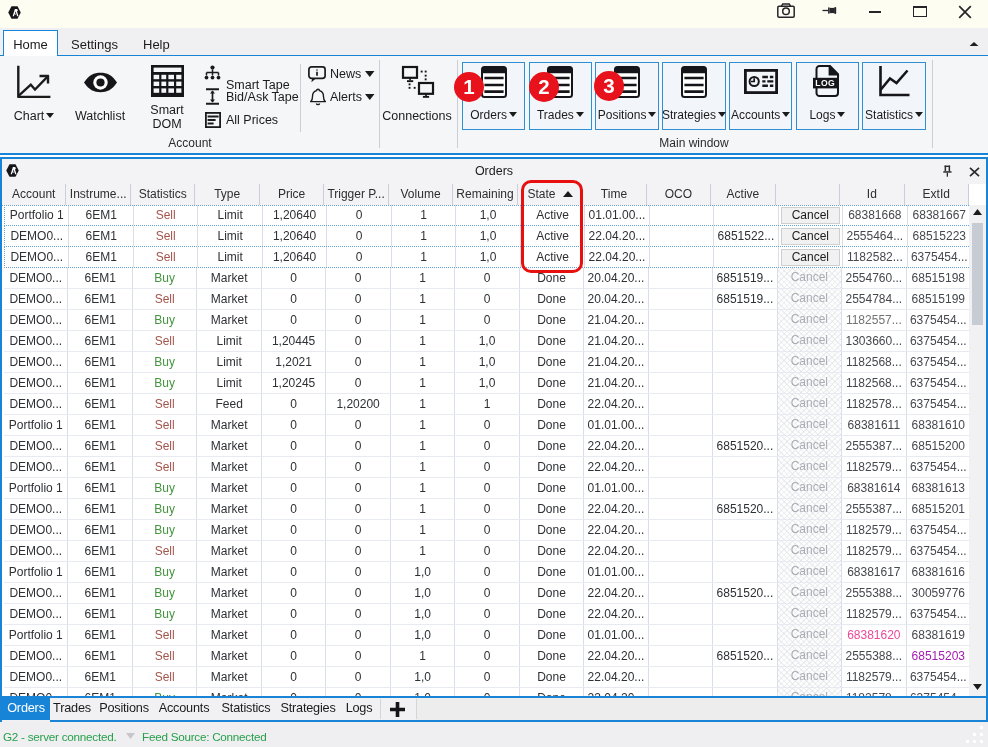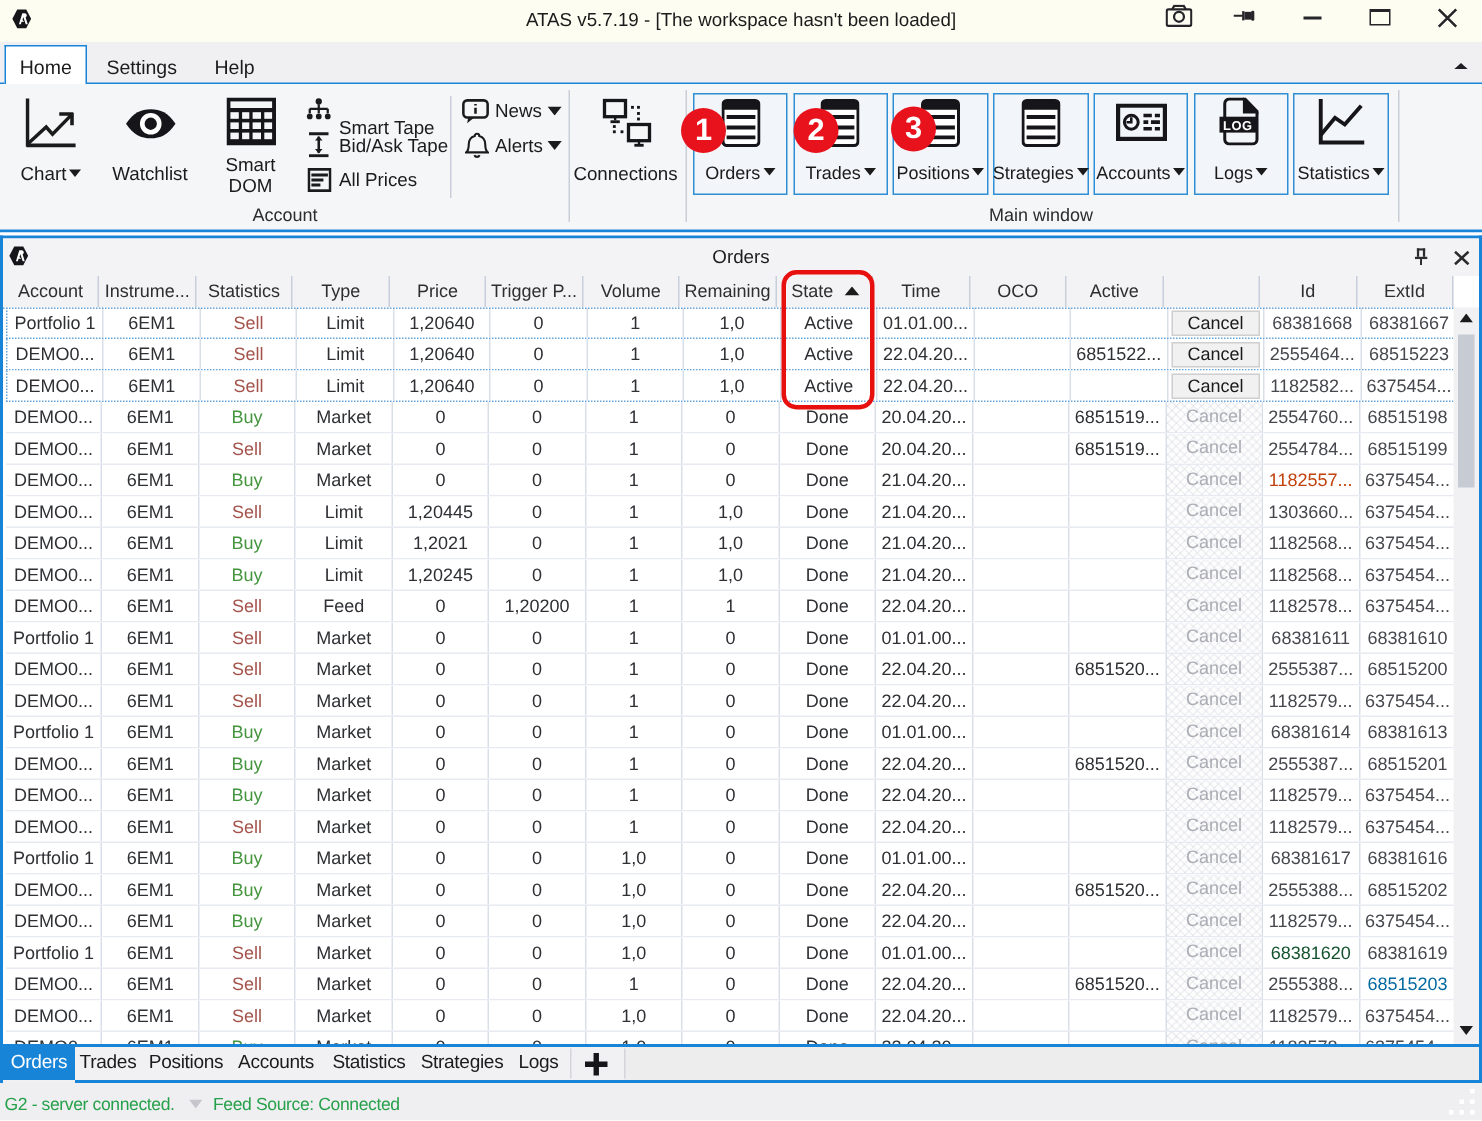--- a/index.html
+++ b/index.html
@@ -43,21 +43,20 @@
 #btabs { left:0; top:696px; width:988px; height:26px; background:#f1f1f3; border-top:2px solid #1884d8; border-bottom:2px solid #1884d8; border-left:2px solid #1884d8; border-right:2px solid #1884d8; }
 .btab { position:absolute; top:698px; height:22px; line-height:21px; font-size:12.7px; letter-spacing:-0.2px; color:#1b1b1b; text-align:center; z-index:6; }
 #btgray { left:416px; top:698px; width:570px; height:22px; background:#ededee; z-index:5; }
 
 #status { left:0; top:722px; width:988px; height:25px; background:#efeff2; }
 .green { position:absolute; top:729.5px; font-size:11.7px; letter-spacing:-0.25px; color:#27a04a; }
 #redrect { left:520.5px; top:179.5px; width:62px; height:93px; border:3.8px solid #e8100e; border-radius:10px; z-index:25; }
 </style></head><body>
 <div id="w">
 <div class="abs" id="titlebar"></div>
-<div class="abs" id="title">ATAS v5.7.19 - [The workspace hasn't been loaded]</div>
 <svg style="position:absolute;left:7px;top:4.5px" width="15" height="15" viewBox="0 0 24 24">
 <path d="M7.2 2h9.6L22 12l-5.2 10H7.2L2 12Z" fill="#16161a"></path>
 <path d="M12.6 6.2 9.0 17.8h2.1l.7-2.6h2.9l-1.9-1.9.9-3.1 2.5 7.6h2.2L14.8 6.2Z" fill="#fff"></path>
 <path d="M14.7 6.2c1.6 0 2.6 1 2.6 2.3 0 1.5-1.2 2.3-2.6 2.4l-.8-2.4z" fill="#fff"></path>
 </svg>
 <svg style="position:absolute;left:777px;top:2.5px" width="18" height="15" viewBox="0 0 18 15">
 <rect x="0.8" y="3.2" width="16.4" height="11" rx="1.2" fill="none" stroke="#25252a" stroke-width="1.5"></rect>
 <path d="M4.5 3.2 5.8 0.9h6.4L13.5 3.2" fill="none" stroke="#25252a" stroke-width="1.5"></path>
 <circle cx="9" cy="8.2" r="3.3" fill="none" stroke="#25252a" stroke-width="1.5"></circle>
 </svg>
@@ -368,21 +367,21 @@
         <div class="c" style="color:#2e3034">0</div>
         <div class="c" style="color:#2e3034">1</div>
         <div class="c" style="color:#2e3034">0</div>
         <div class="c" style="color:#2e3034">Done</div>
         <div class="c" style="color:#2e3034">21.04.20...</div>
         <div class="c" style="color:#2e3034">&nbsp;</div>
         <div class="c" style="color:#2e3034">&nbsp;</div>
         <div class="c">
           <div class="cb dis">Cancel</div>
         </div>
-        <div class="c" style="color:#c2410c">1182557...</div>
+        <div class="c" style="color:#737373">1182557...</div>
         <div class="c" style="color:#46484e">6375454...</div>
       </div>
 <div class="row" style="top:126px">
         <div class="c" style="color:#2e3034">DEMO0...</div>
         <div class="c" style="color:#2e3034">6EM1</div>
         <div class="c" style="color:#a4544c">Sell</div>
         <div class="c" style="color:#2e3034">Limit</div>
         <div class="c" style="color:#2e3034">1,20445</div>
         <div class="c" style="color:#2e3034">0</div>
         <div class="c" style="color:#2e3034">1</div>
@@ -616,21 +615,21 @@
         <div class="c" style="color:#2e3034">1,0</div>
         <div class="c" style="color:#2e3034">0</div>
         <div class="c" style="color:#2e3034">Done</div>
         <div class="c" style="color:#2e3034">22.04.20...</div>
         <div class="c" style="color:#2e3034">&nbsp;</div>
         <div class="c" style="color:#2e3034">6851520...</div>
         <div class="c">
           <div class="cb dis">Cancel</div>
         </div>
         <div class="c" style="color:#46484e">2555388...</div>
-        <div class="c" style="color:#46484e">68515202</div>
+        <div class="c" style="color:#46484e">30059776</div>
       </div>
 <div class="row" style="top:399px">
         <div class="c" style="color:#2e3034">DEMO0...</div>
         <div class="c" style="color:#2e3034">6EM1</div>
         <div class="c" style="color:#44953e">Buy</div>
         <div class="c" style="color:#2e3034">Market</div>
         <div class="c" style="color:#2e3034">0</div>
         <div class="c" style="color:#2e3034">0</div>
         <div class="c" style="color:#2e3034">1,0</div>
         <div class="c" style="color:#2e3034">0</div>
@@ -653,41 +652,41 @@
         <div class="c" style="color:#2e3034">0</div>
         <div class="c" style="color:#2e3034">1,0</div>
         <div class="c" style="color:#2e3034">0</div>
         <div class="c" style="color:#2e3034">Done</div>
         <div class="c" style="color:#2e3034">01.01.00...</div>
         <div class="c" style="color:#2e3034">&nbsp;</div>
         <div class="c" style="color:#2e3034">&nbsp;</div>
         <div class="c">
           <div class="cb dis">Cancel</div>
         </div>
-        <div class="c" style="color:#14532d">68381620</div>
+        <div class="c" style="color:#ec4899">68381620</div>
         <div class="c" style="color:#46484e">68381619</div>
       </div>
 <div class="row" style="top:441px">
         <div class="c" style="color:#2e3034">DEMO0...</div>
         <div class="c" style="color:#2e3034">6EM1</div>
         <div class="c" style="color:#a4544c">Sell</div>
         <div class="c" style="color:#2e3034">Market</div>
         <div class="c" style="color:#2e3034">0</div>
         <div class="c" style="color:#2e3034">0</div>
         <div class="c" style="color:#2e3034">1</div>
         <div class="c" style="color:#2e3034">0</div>
         <div class="c" style="color:#2e3034">Done</div>
         <div class="c" style="color:#2e3034">22.04.20...</div>
         <div class="c" style="color:#2e3034">&nbsp;</div>
         <div class="c" style="color:#2e3034">6851520...</div>
         <div class="c">
           <div class="cb dis">Cancel</div>
         </div>
         <div class="c" style="color:#46484e">2555388...</div>
-        <div class="c" style="color:#0369a1">68515203</div>
+        <div class="c" style="color:#a21caf">68515203</div>
       </div>
 <div class="row" style="top:462px">
         <div class="c" style="color:#2e3034">DEMO0...</div>
         <div class="c" style="color:#2e3034">6EM1</div>
         <div class="c" style="color:#a4544c">Sell</div>
         <div class="c" style="color:#2e3034">Market</div>
         <div class="c" style="color:#2e3034">0</div>
         <div class="c" style="color:#2e3034">0</div>
         <div class="c" style="color:#2e3034">1,0</div>
         <div class="c" style="color:#2e3034">0</div>

